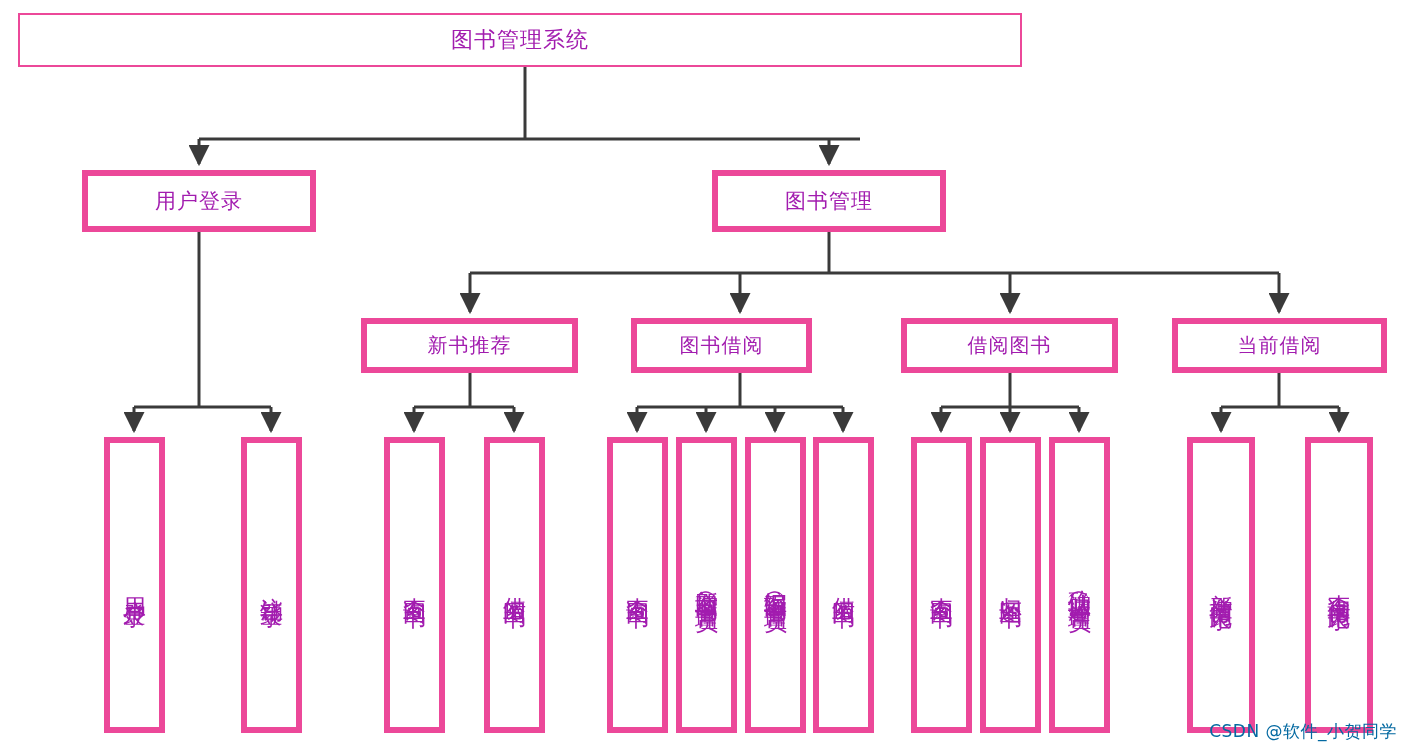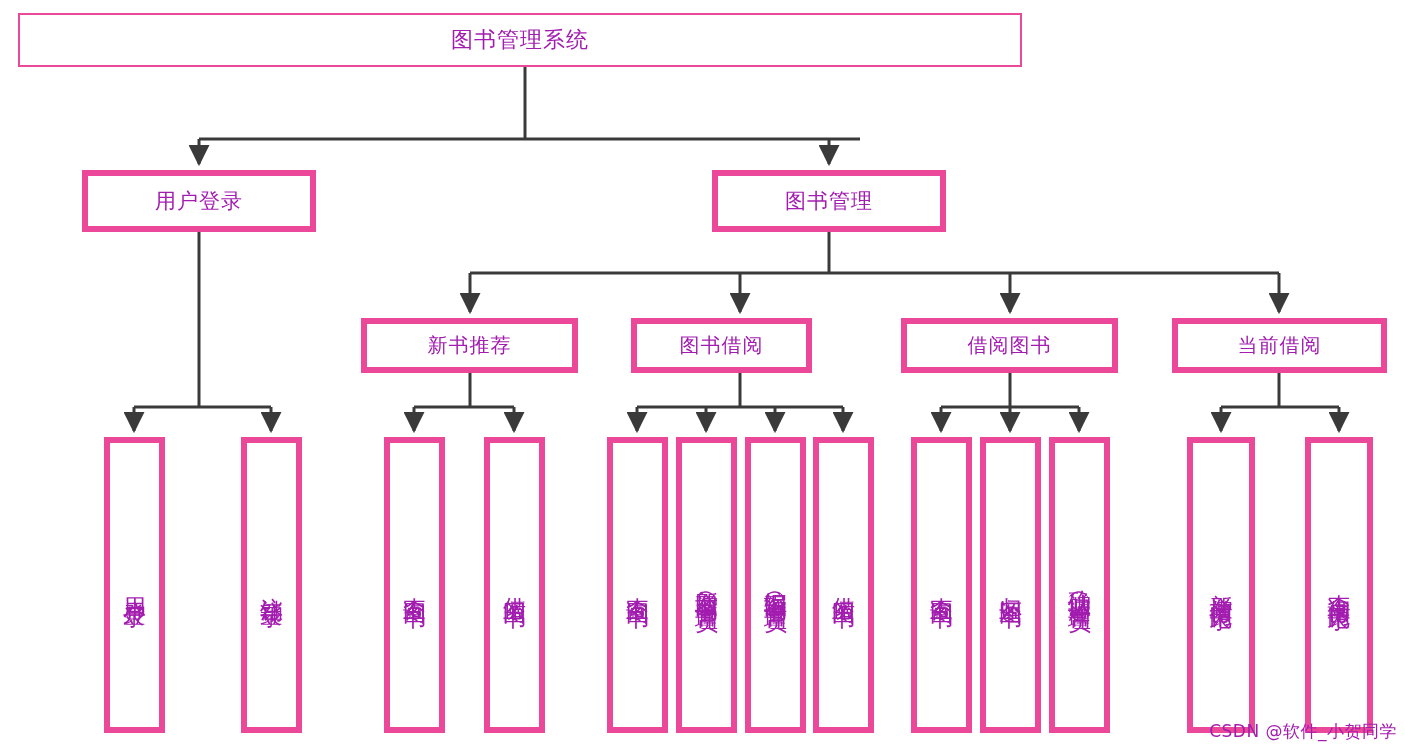--- a/index.html
+++ b/index.html
@@ -91,21 +91,21 @@
     max-height: 286px;
     overflow: visible;
   }
   .node.leaf.wide { width: 68px; }
 
   .watermark {
     position: absolute;
     right: 8px;
     bottom: 4px;
     font-size: 17px;
-    color: #a21caf;
+    color: #0369a1;
     letter-spacing: 0.5px;
     z-index: 3;
     white-space: nowrap;
   }
 </style>
 </head>
 <body>
 
 <div id="canvas">
 

